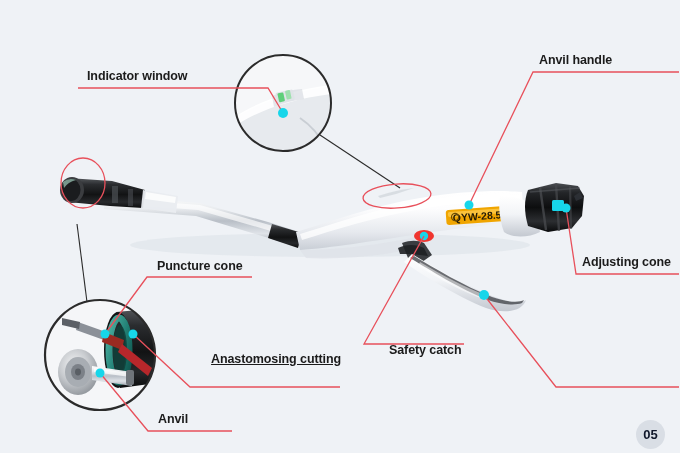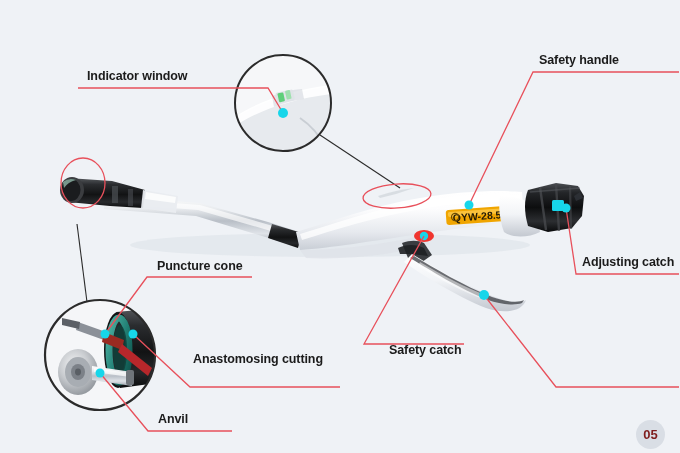--- a/index.html
+++ b/index.html
@@ -26,31 +26,32 @@
     font-family: "Liberation Sans", sans-serif;
     font-weight: bold;
     font-size: 12.5px;
     color: #1b1b1b;
     letter-spacing: -0.1px;
     white-space: nowrap;
     line-height: 1.12;
   }
   .label.two-line {
     white-space: normal;
-    text-align: left;
+    text-align: right;
+    text-decoration: underline;
   }
   .page-badge {
     position: absolute;
     left: 636px;
     top: 420px;
     width: 29px;
     height: 29px;
     border-radius: 50%;
     background: #d9dee5;
-    color: #7f1d1d;
+    color: #0f172a;
     font-family: "Liberation Sans", sans-serif;
     font-weight: bold;
     font-size: 13px;
     display: flex;
     align-items: center;
     justify-content: center;
   }
 </style>
 </head>
 <body>
@@ -257,23 +258,23 @@
       <circle cx="566" cy="208" r="4.5" fill="#17d6ea"></circle>
       <circle cx="484" cy="295" r="5" fill="#17d6ea"></circle>
       <circle cx="105" cy="334" r="4.5" fill="#17d6ea"></circle>
       <circle cx="133" cy="334" r="4.5" fill="#17d6ea"></circle>
       <circle cx="100" cy="373" r="4.5" fill="#17d6ea"></circle>
     </g>
   </svg>
 
   <div class="label" style="left:80px; top:69px;margin-left:7px;">Indicator window</div>
 
-  <div class="label" style="left:539px; top:53px;">Safety handle</div>
-
-  <div class="label" style="left:582px; top:255px;">Adjusting catch</div>
+  <div class="label" style="left:539px; top:53px;">Anvil handle</div>
+
+  <div class="label" style="left:582px; top:255px;">Adjusting cone</div>
 
 
   <div class="label" style="left:389px; top:325px;margin-top:18px;">Safety catch</div>
 
   <div class="label" style="left:157px; top:259px;">Puncture cone</div>
 
   <div class="label two-line" style="left:193px; top:352px; width:148px;">
     <div>Anastomosing cutting</div>
   </div>
 

